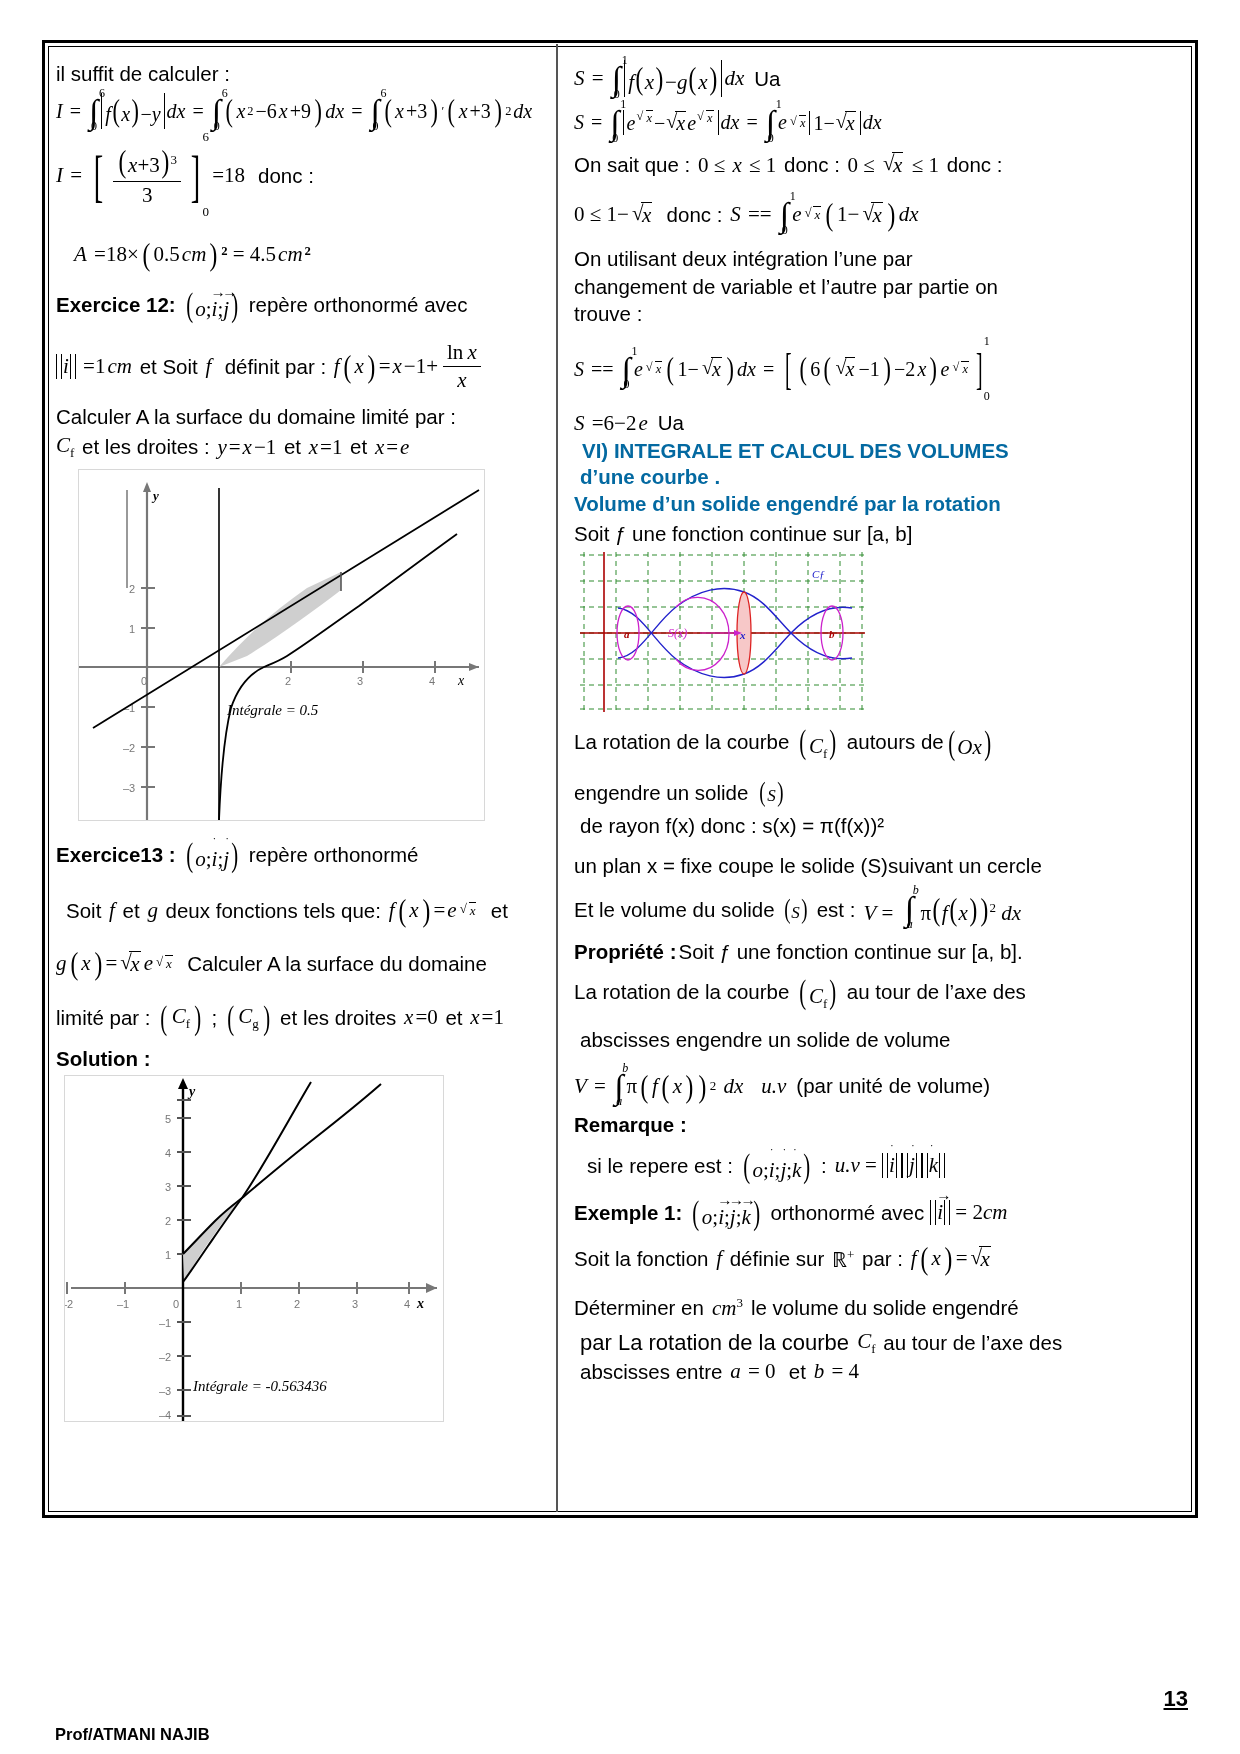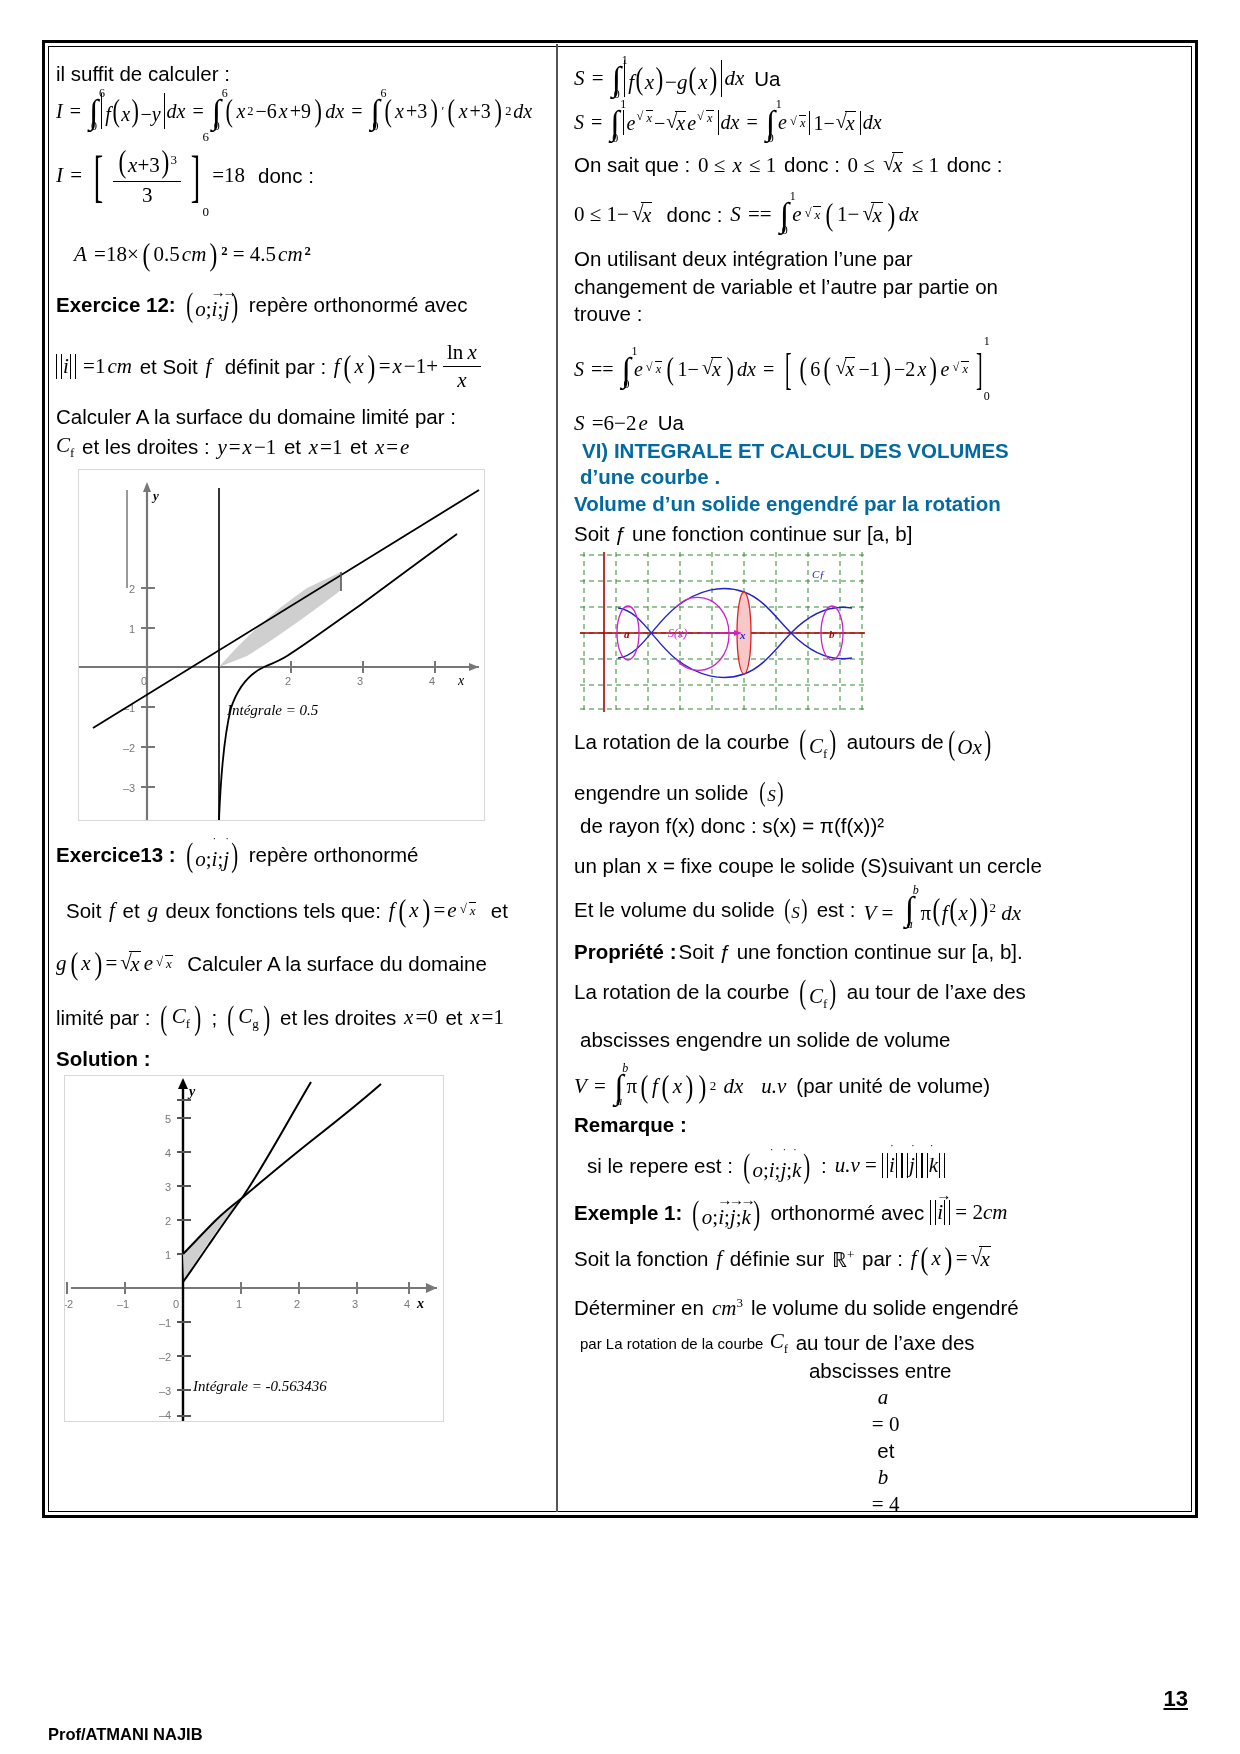--- a/index.html
+++ b/index.html
@@ -40,21 +40,21 @@
 
   .bigp{font-size:1.55em;font-style:normal;font-family:"Liberation Serif",serif;display:inline-block;transform:scaleX(.72);}
   .bigbr{font-size:1.65em;font-style:normal;font-family:"Liberation Serif",serif;display:inline-block;transform:scaleX(.6);}
   .vecp{position:relative;display:inline-block;}
   .vecp:after{content:"\2192";position:absolute;left:-1px;top:-13px;font-size:.72em;font-style:normal;}
 
   
   .chart{border:1px solid #d8d8d8;background:#fff;position:relative;}
   .chartlabel{position:absolute;font-family:"Liberation Serif",serif;font-style:italic;font-size:15px;color:#000;}
   .figcolor{border:0;}
-  .prof{position:absolute;left:48px;bottom:10px;font-size:16.5px;font-weight:bold;}
+  .prof{position:absolute;left:55px;bottom:10px;font-size:16.5px;font-weight:bold;}
   .pageno{position:absolute;right:20px;bottom:4px;font-size:22px;font-weight:bold;text-decoration:underline;}
 </style>
 </head>
 <body>
 
 <div class="page">
 
   <div class="frame">
       <div class="frame-inner"></div>
     </div>
@@ -562,26 +562,26 @@
         <span class="sqrt"><span class="it">x</span></span>
     </div>
 
     <div class="mrow" style="margin:18px 0 4px;">
       <span style="font-family:'Liberation Sans',sans-serif;font-size:20.5px;">Déterminer en</span>
       <span class="it" style="margin:0 6px;">cm<sup>3</sup></span>
       <span style="font-family:'Liberation Sans',sans-serif;font-size:20.5px;">le volume du solide engendré</span>
     </div>
 
     <div class="mrow" style="margin:8px 0 0 6px;">
-      <span style="font-family:'Liberation Sans',sans-serif;font-size:15px;">par La rotation de la courbe&nbsp;</span>
+      <span style="font-family:'Liberation Sans',sans-serif;font-size:22px;">par La rotation de la courbe&nbsp;</span>
       <span class="it">C<sub>f</sub></span>
       <span style="font-family:'Liberation Sans',sans-serif;font-size:20.5px;">&nbsp;au tour de l’axe des</span>
     </div>
 
-    <div class="mrow" style="margin:2px 0 0 6px;flex-direction:column;">
+    <div class="mrow" style="margin:2px 0 0 6px;">
       <span style="font-family:'Liberation Sans',sans-serif;font-size:20.5px;">abscisses entre&nbsp;</span>
       <span class="it">a</span>
         <span class="up">&nbsp;= 0</span>
       <span style="font-family:'Liberation Sans',sans-serif;font-size:20.5px;">&nbsp;&nbsp;et&nbsp;</span>
       <span class="it">b</span>
         <span class="up">&nbsp;= 4</span>
     </div>
 
   </div>
 

